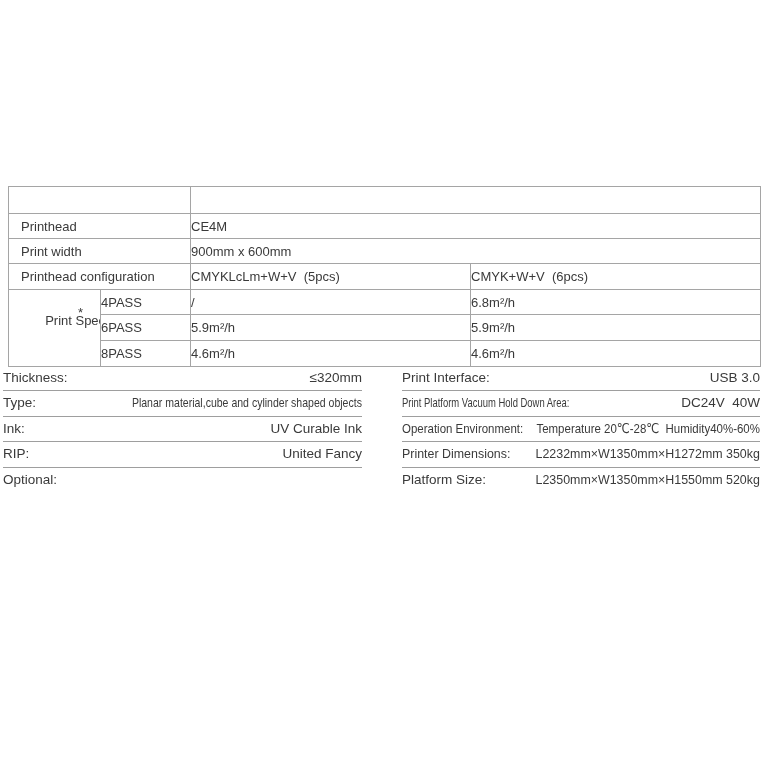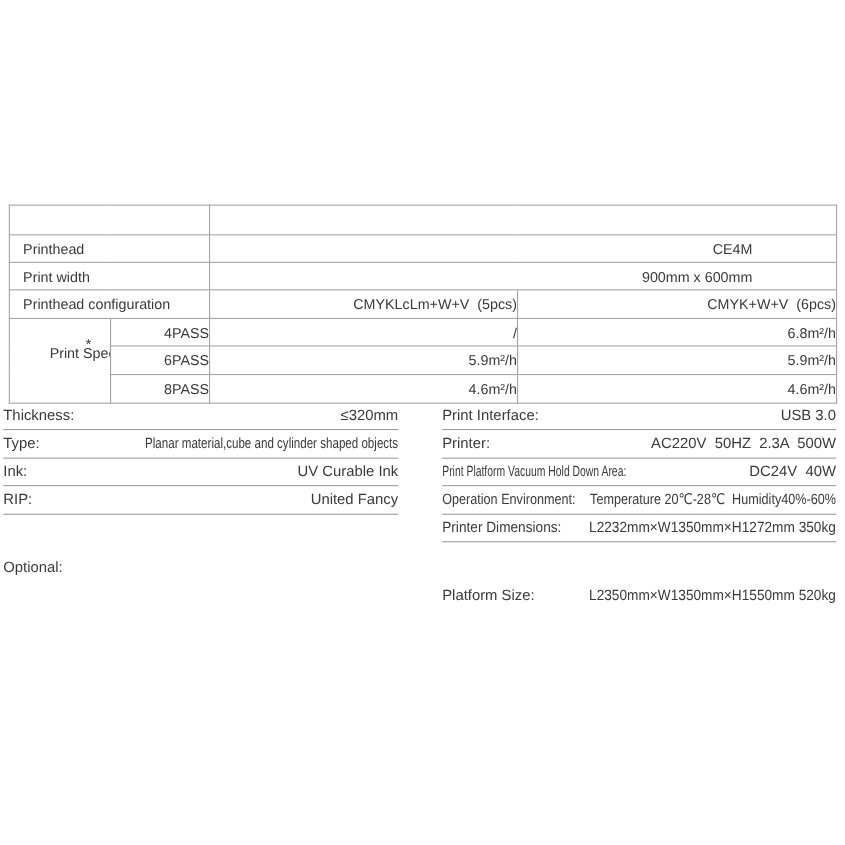--- a/index.html
+++ b/index.html
@@ -16,31 +16,31 @@
     border-collapse:collapse;table-layout:fixed;font-size:13px;color:#3a3a3a;
   }
   table.spec-table td{
     border:1px solid #a5a5a5;padding:0;vertical-align:middle;overflow:hidden;
     white-space:pre;
   }
   tr.h27{height:27px}
   tr.h25{height:25px}
   tr.h26{height:26px}
   .td-label{text-align:left;padding-left:12px !important;}
-  .td-center{text-align:right;}
+  .td-center{text-align:left;}
   .shift-left{padding-right:76px !important;}
   .ps-cell{position:relative;text-align:center;}
   .ps-star{position:absolute;top:16px;left:69px;font-size:13px;line-height:13px;}
 
   
   .specs{position:absolute;top:366px;font-size:13.5px;}
   .specs-left{left:3px;width:359px;}
   .specs-right{left:402px;width:358px;}
   .srow{position:relative;height:24.4px;border-bottom:1px solid #9e9e9e;}
-  .srow:last-child{border-bottom:none;margin-top:36px;}
+  .srow:last-child{border-bottom:none;}
   .sl{position:absolute;left:0;top:0;line-height:24.4px;white-space:pre;transform-origin:0 50%;}
   .sv{position:absolute;right:0;top:0;line-height:24.4px;white-space:pre;transform-origin:100% 50%;}
   .sx70{transform:scaleX(.70);}
   .sx78{transform:scaleX(.78);}
   .sx85{transform:scaleX(.85);}
   .sx92{transform:scaleX(.92);}
 </style>
 </head>
 <body>
 
@@ -114,24 +114,20 @@
       <span class="sl">Optional:</span>
     </div>
   </div>
 
   <div class="specs specs-right">
     <div class="srow">
       <span class="sl">Print Interface:</span>
       <span class="sv">USB 3.0</span>
     </div>
     <div class="srow">
-      <span class="sl">Printer:</span>
-      <span class="sv">AC220V  50HZ  2.3A  500W</span>
-    </div>
-    <div class="srow">
       <span class="sl sx70">Print Platform Vacuum Hold Down Area:</span>
       <span class="sv">DC24V  40W</span>
     </div>
     <div class="srow">
       <span class="sl sx85">Operation Environment:</span>
       <span class="sv sx85">Temperature 20℃-28℃  Humidity40%-60%</span>
     </div>
     <div class="srow">
       <span class="sl sx92">Printer Dimensions:</span>
       <span class="sv sx92">L2232mm×W1350mm×H1272mm 350kg</span>

